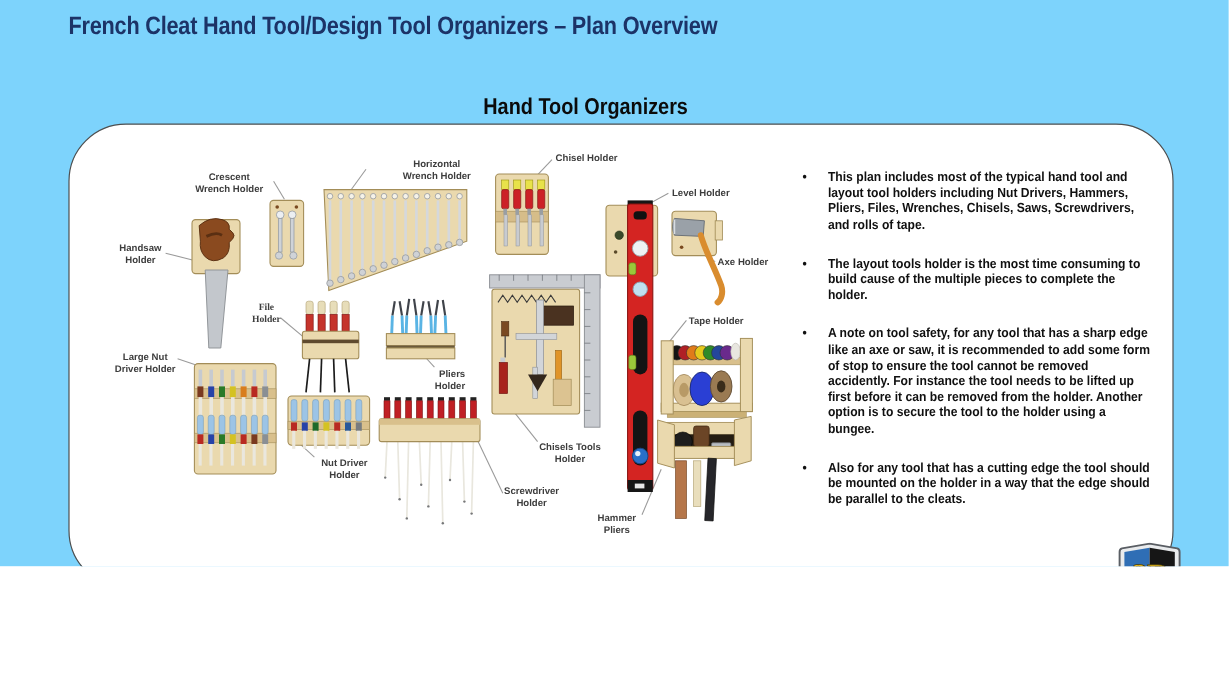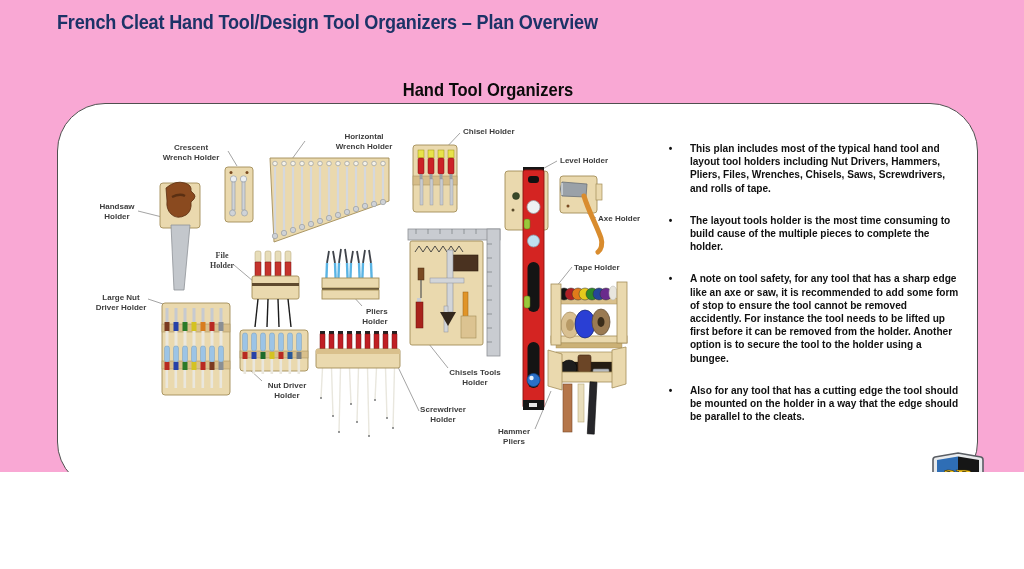--- a/index.html
+++ b/index.html
@@ -1,16 +1,16 @@
 <!DOCTYPE html>
 <html><head>
 <meta charset="utf-8">
 <style>
   html,body{margin:0;padding:0;background:#fff;}
-  #slide{position:relative;width:1024px;height:472px;background:#f9a8d4;overflow:hidden;
+  #slide{position:relative;width:1024px;height:472px;background:#7dd3fc;overflow:hidden;
          font-family:"Liberation Sans",sans-serif;}
   
   .title{position:absolute;left:57px;top:10px;font-size:21px;font-weight:800;color:#1c3367;
          letter-spacing:-0.2px;white-space:nowrap;transform:scaleX(0.86);transform-origin:left top;}
   .section-heading{position:absolute;left:488px;top:79px;font-size:19px;font-weight:800;color:#0b0b0b;
          white-space:nowrap;transform:translateX(-50%) scaleX(0.87);}
   
   .panel{position:absolute;left:57px;top:103px;width:921px;height:387px;background:#fff;
          border:1.5px solid #4f4f4f;border-radius:48px;box-sizing:border-box;}
   

